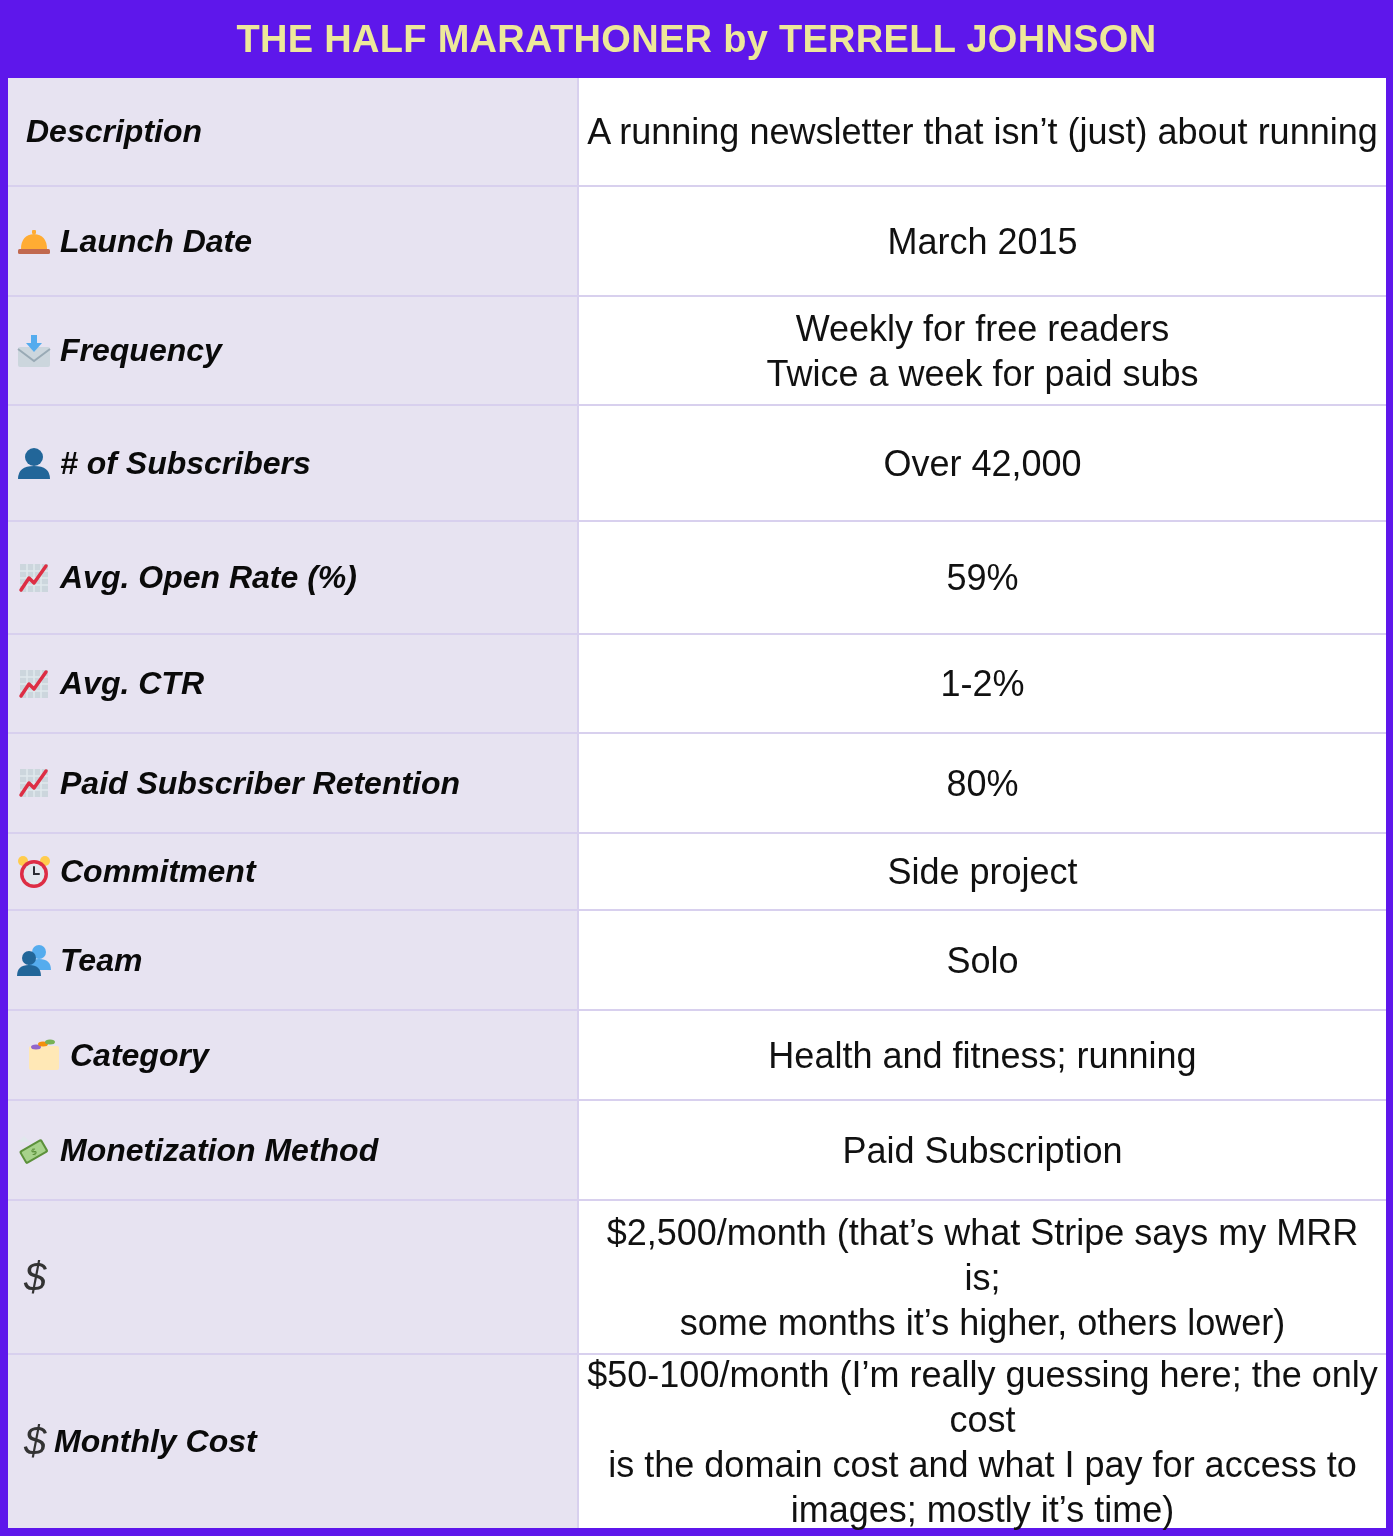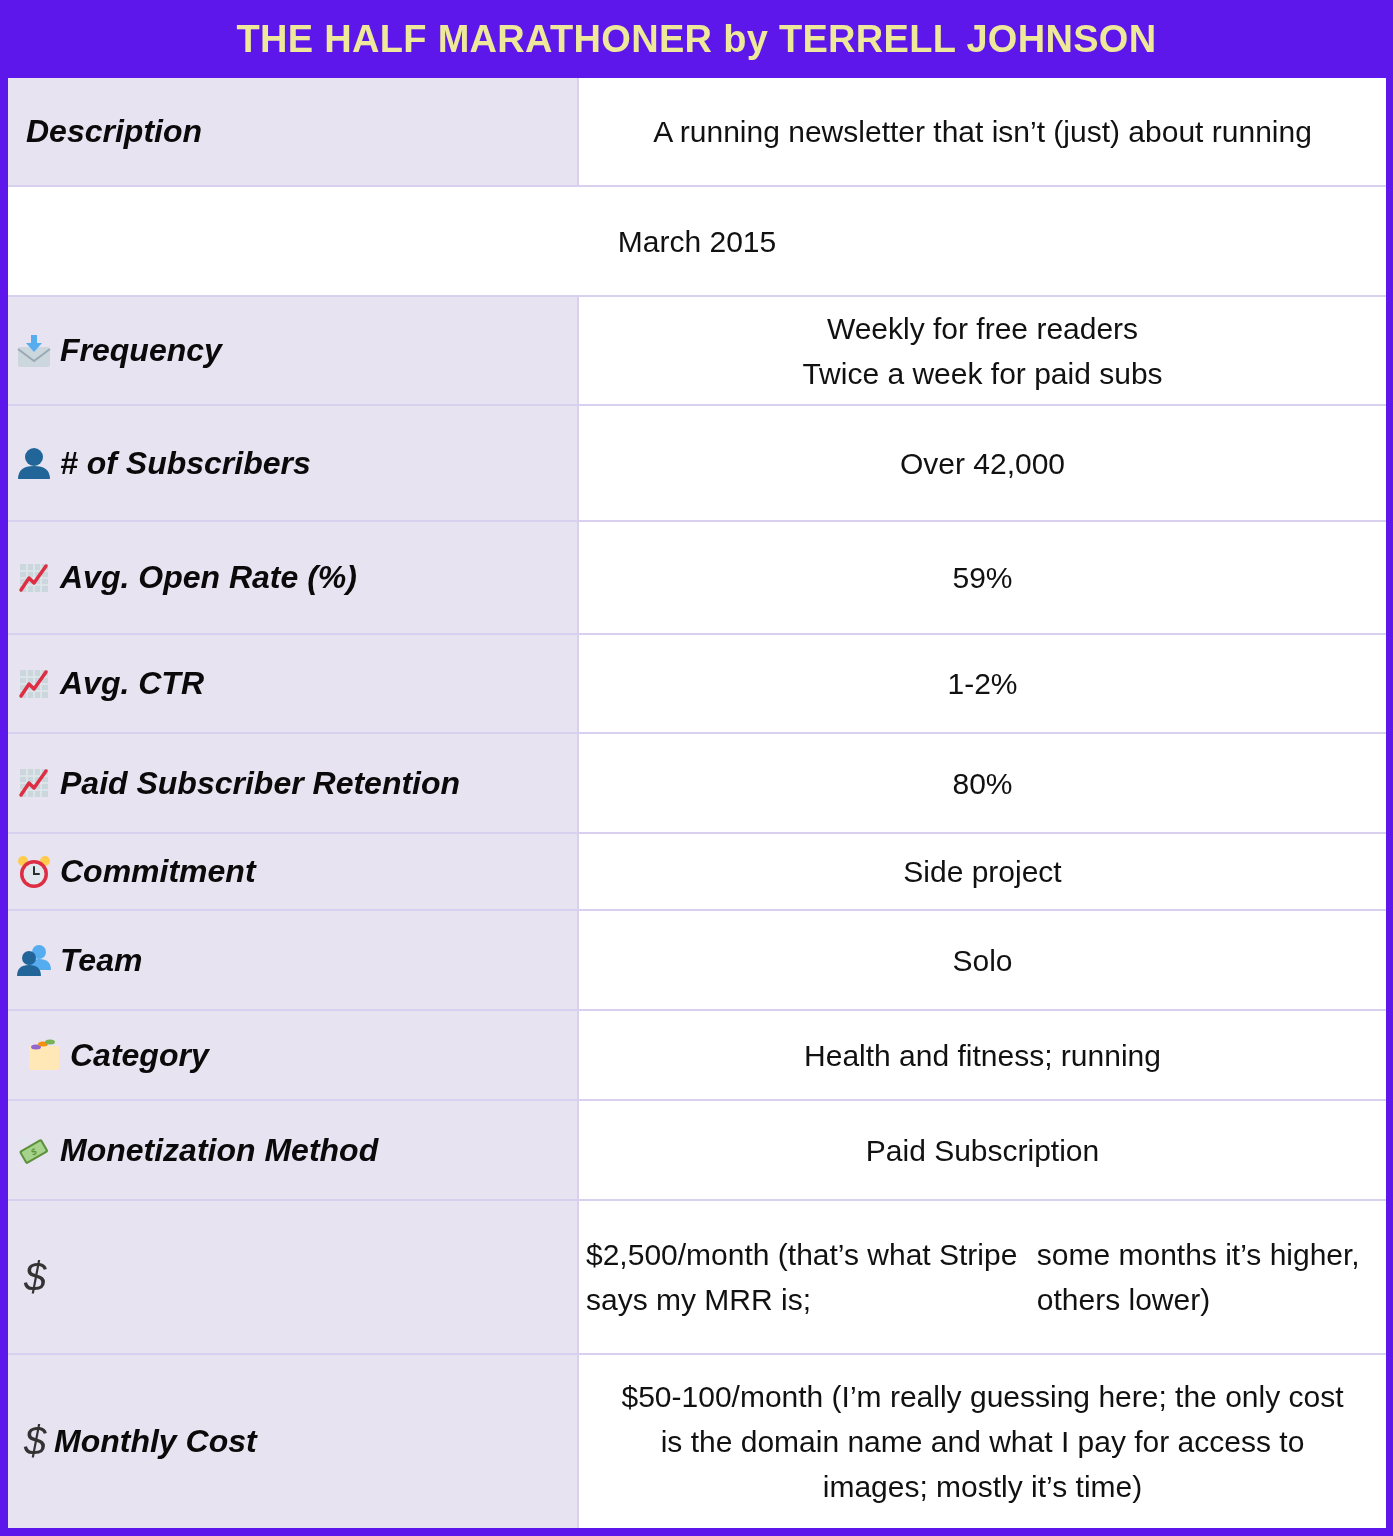--- a/index.html
+++ b/index.html
@@ -27,21 +27,21 @@
     }
     .row:last-child { border-bottom: none; }
     .cell-label {
       width: 571px; flex: none; background: #e7e3f1;
       border-right: 2px solid #d8d0ee; box-sizing: border-box;
       display: flex; align-items: center; padding-left: 6px;
       font-size: 32px; font-weight: bold; color: #0a0a0a; font-style: italic;
     }
     .cell-value {
       flex: 1; display: flex; align-items: center; justify-content: center;
-      text-align: left; font-size: 30px; color: #111;
+      text-align: center; font-size: 36px; color: #111;
       line-height: 45px; padding: 0 7px; box-sizing: border-box;
     }
     .icon {
       display: inline-flex; width: 40px; height: 36px; margin-right: 6px;
       align-items: center; justify-content: center; flex: none;
     }
     .icon svg { width: 36px; height: 36px; }
     .dollar {
       font-size: 40px; font-weight: normal; color: #333; width: 26px;
       margin-left: 10px; margin-right: 4px;
@@ -61,20 +61,30 @@
   <div class="row" style="height:109px">
     <div class="cell-label lbl-desc">
       <span>Description</span>
     </div>
     <div class="cell-value">
       <span>A running newsletter that isn’t (just) about running</span>
     </div>
   </div>
 
   <div class="row" style="height:110px">
+    <div class="cell-label">
+      <span class="icon">
+        <svg viewBox="0 0 36 36">
+            <path d="M5 26 Q5 12 18 11 Q31 12 31 26 Z" fill="#ffac33"></path>
+            <rect x="16" y="7" width="4" height="4" rx="1" fill="#ffac33"></rect>
+            <rect x="2" y="26" width="32" height="5" rx="1.5" fill="#c1694f"></rect>
+          </svg>
+      </span>
+      <span>Launch Date</span>
+    </div>
     <div class="cell-value">
       <span>March 2015</span>
     </div>
   </div>
 
   <div class="row" style="height:109px">
     <div class="cell-label">
       <span class="icon">
         <svg viewBox="0 0 36 36">
             <rect x="2" y="14" width="32" height="20" rx="2" fill="#ccd6dd"></rect>
@@ -249,31 +259,31 @@
     </div>
     <div class="cell-value">
       <span>Paid Subscription</span>
     </div>
   </div>
 
   <div class="row" style="height:154px">
     <div class="cell-label">
       <span class="dollar">$</span>
     </div>
-    <div class="cell-value" style="flex-direction:row">
+    <div class="cell-value" style="flex-direction:column">
       <span class="line">$2,500/month (that’s what Stripe says my MRR is;</span>
       <span class="line">some months it’s higher, others lower)</span>
     </div>
   </div>
 
   <div class="row" style="height:173px">
     <div class="cell-label">
       <span class="dollar">$</span>
       <span>Monthly Cost</span>
     </div>
     <div class="cell-value" style="flex-direction:column">
       <span class="line">$50-100/month (I’m really guessing here; the only cost</span>
-      <span class="line">is the domain name and what I pay for access to</span>
+      <span class="line">is the domain cost and what I pay for access to</span>
       <span class="line">images; mostly it’s time)</span>
     </div>
   </div>
 
 </div>
 
 </body></html>

